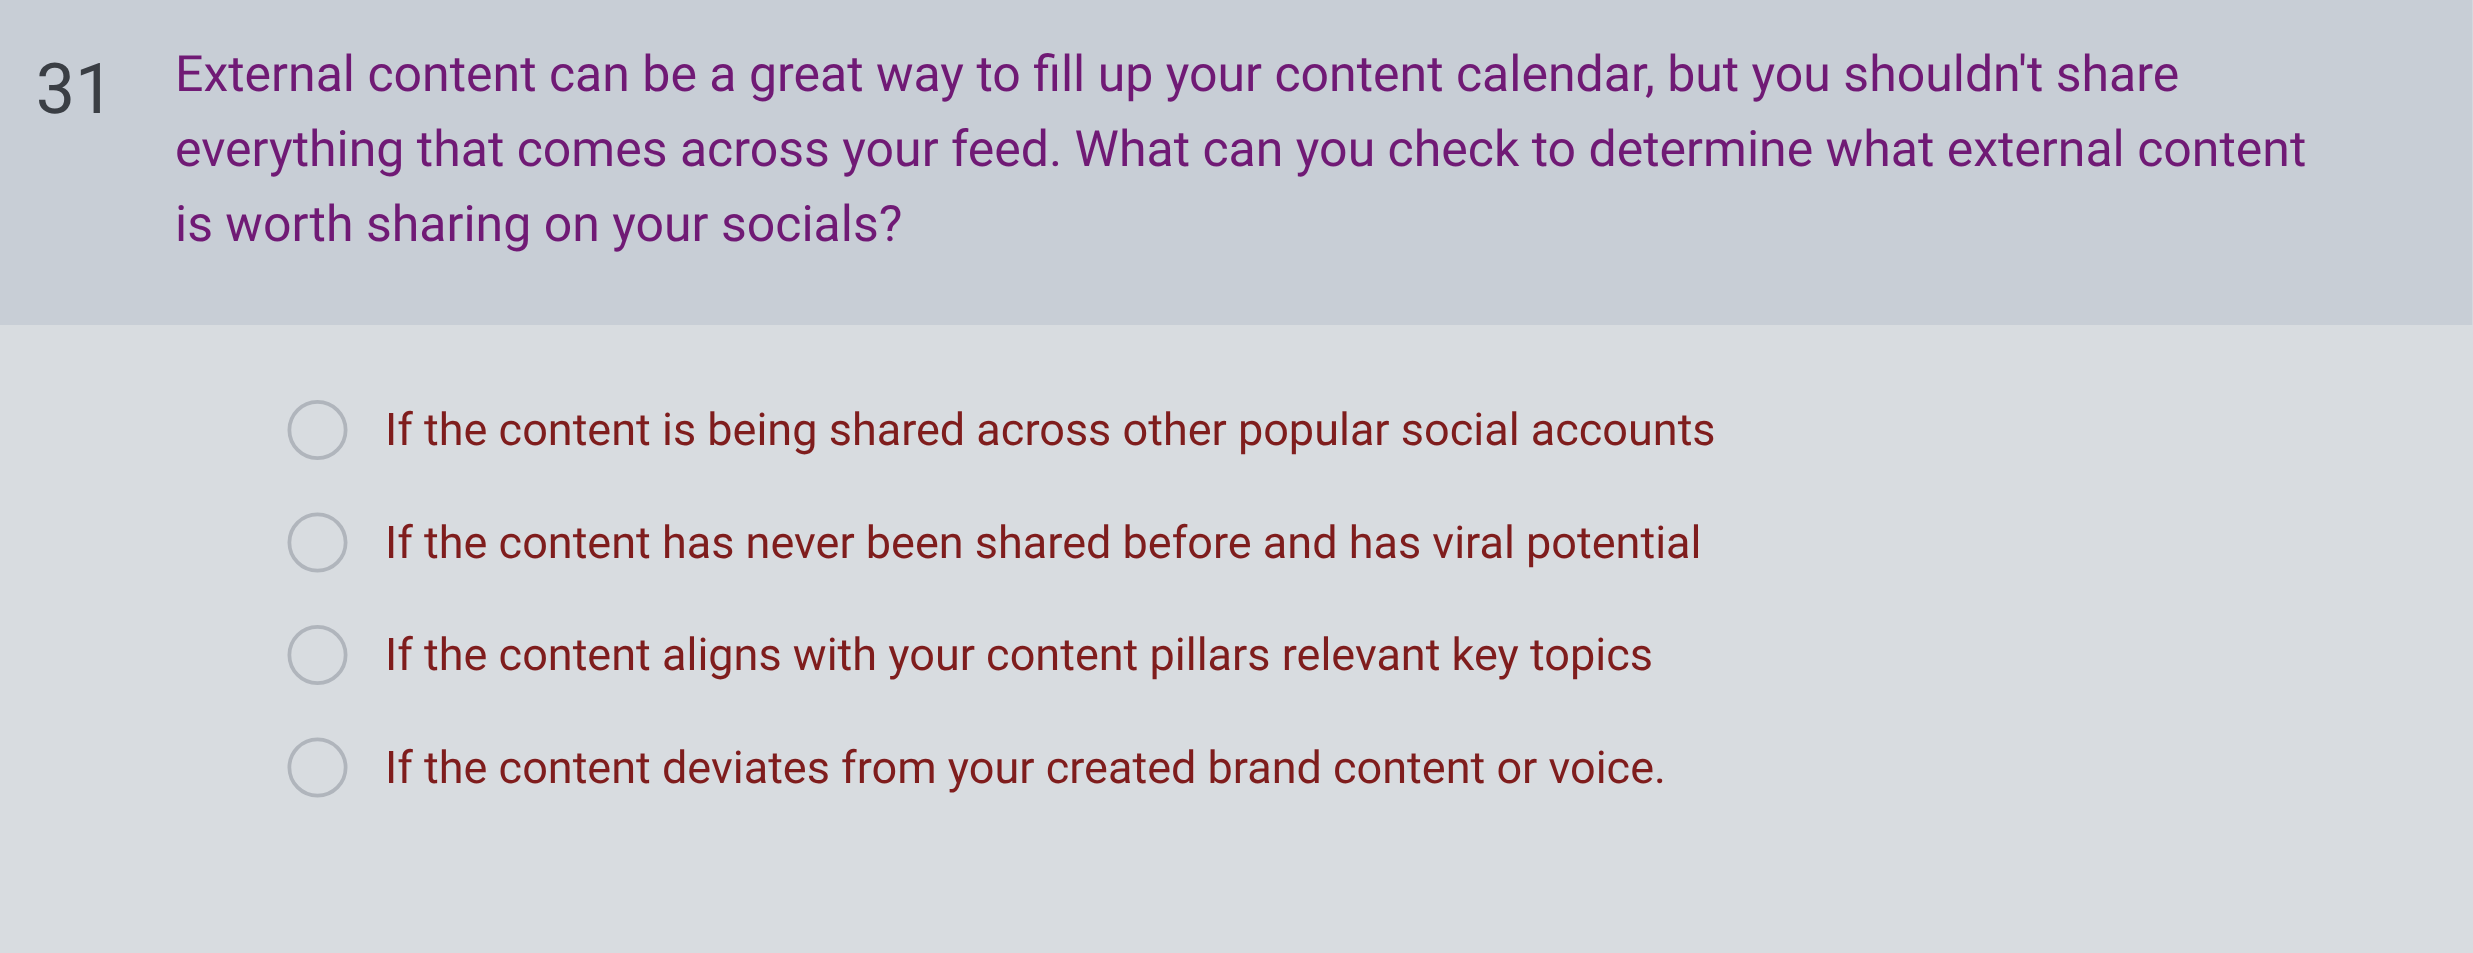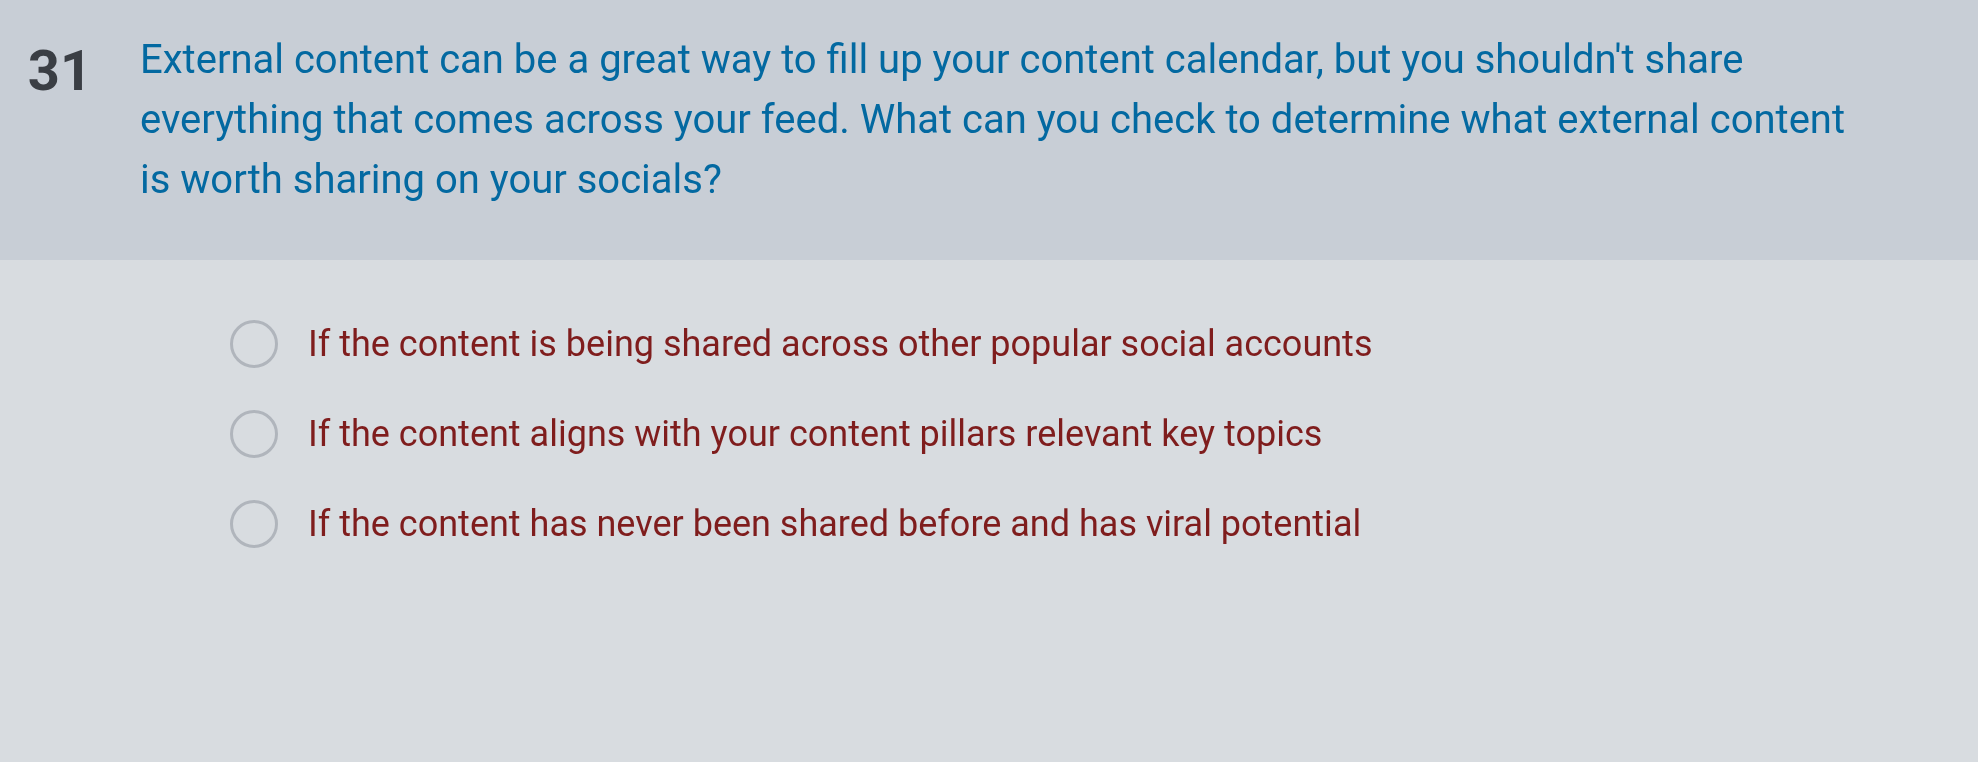--- a/index.html
+++ b/index.html
@@ -19,29 +19,29 @@
       height: 100%;
     }
     .question-header {
       background: #c8ced6;
       display: flex;
       align-items: flex-start;
       padding: 30px 40px 50px 0;
     }
     .question-number {
       font-size: 56px;
-      font-weight: 700;
+      font-weight: 400;
       color: #3a3e44;
       width: 120px;
       text-align: center;
       padding-top: 8px;
     }
     .question-text {
       font-size: 40px;
-      color: #0369a1;
+      color: #701a75;
       line-height: 1.5;
       flex: 1;
       padding-left: 20px;
       padding-right: 60px;
     }
     .options-container {
       padding: 60px 0 40px 230px;
     }
     .option-row {
       display: flex;
@@ -73,20 +73,24 @@
     <div class="question-text">External content can be a great way to fill up your content calendar, but you shouldn't share everything that comes across your feed. What can you check to determine what external content is worth sharing on your socials?</div>
   </div>
 
   <div class="options-container">
     <div class="option-row">
       <div class="radio-circle"></div>
       <div class="option-text">If the content is being shared across other popular social accounts</div>
     </div>
     <div class="option-row">
       <div class="radio-circle"></div>
+      <div class="option-text">If the content has never been shared before and has viral potential</div>
+    </div>
+    <div class="option-row">
+      <div class="radio-circle"></div>
       <div class="option-text">If the content aligns with your content pillars relevant key topics</div>
     </div>
     <div class="option-row">
       <div class="radio-circle"></div>
-      <div class="option-text">If the content has never been shared before and has viral potential</div>
+      <div class="option-text">If the content deviates from your created brand content or voice.</div>
     </div>
   </div>
 </div>
 
 </body></html>

